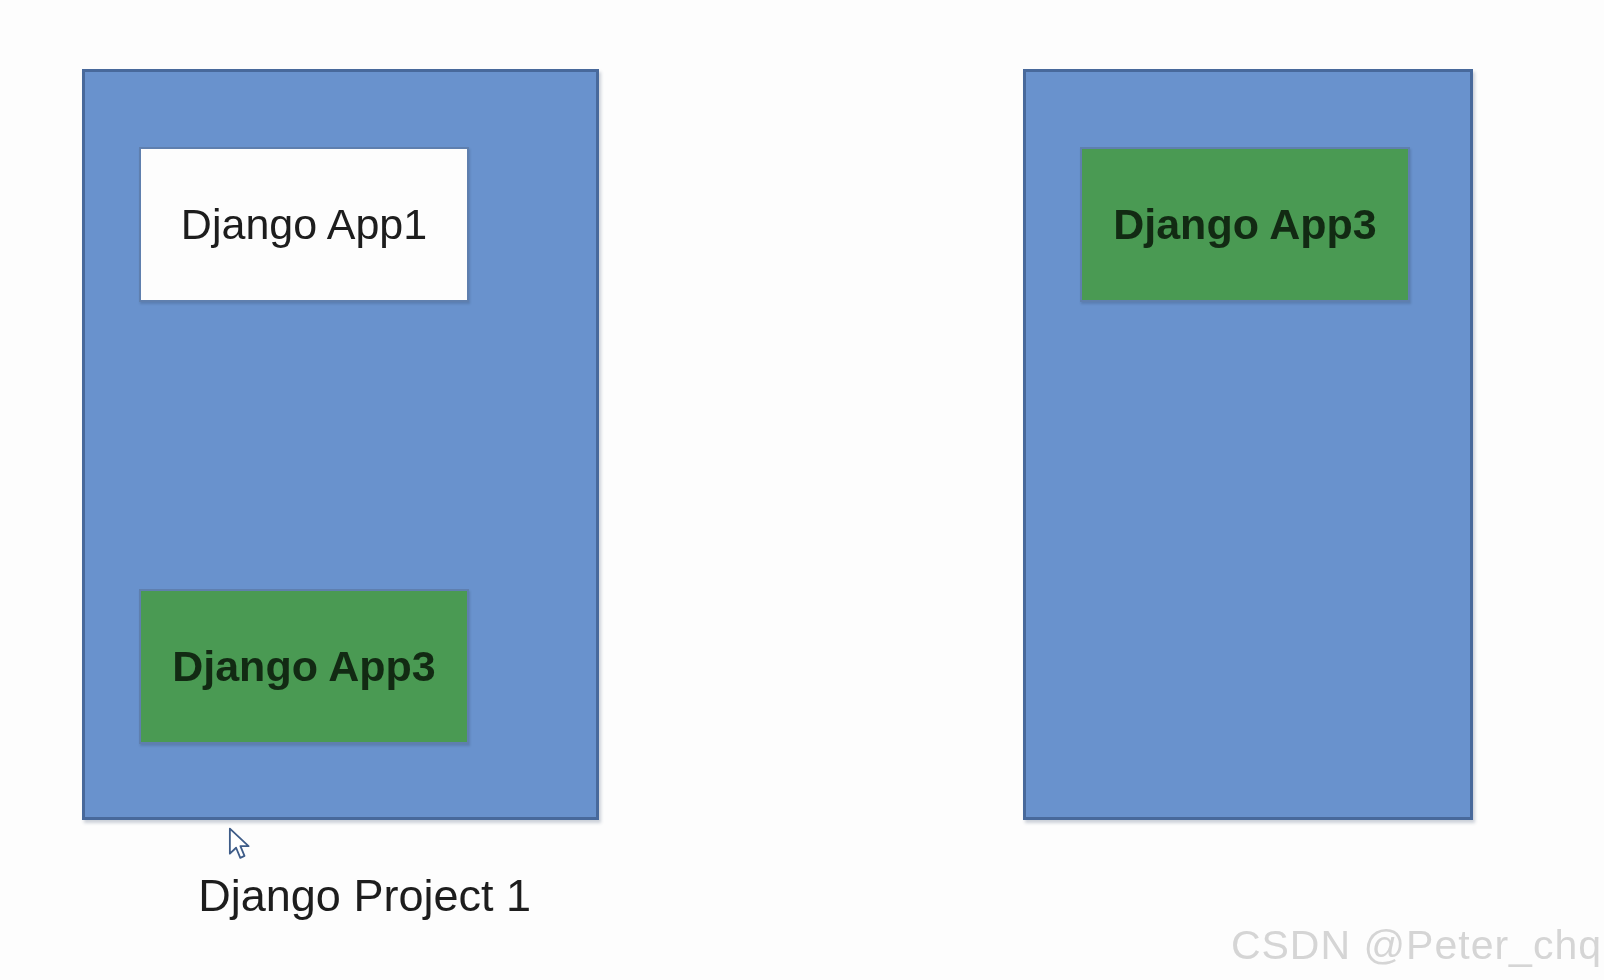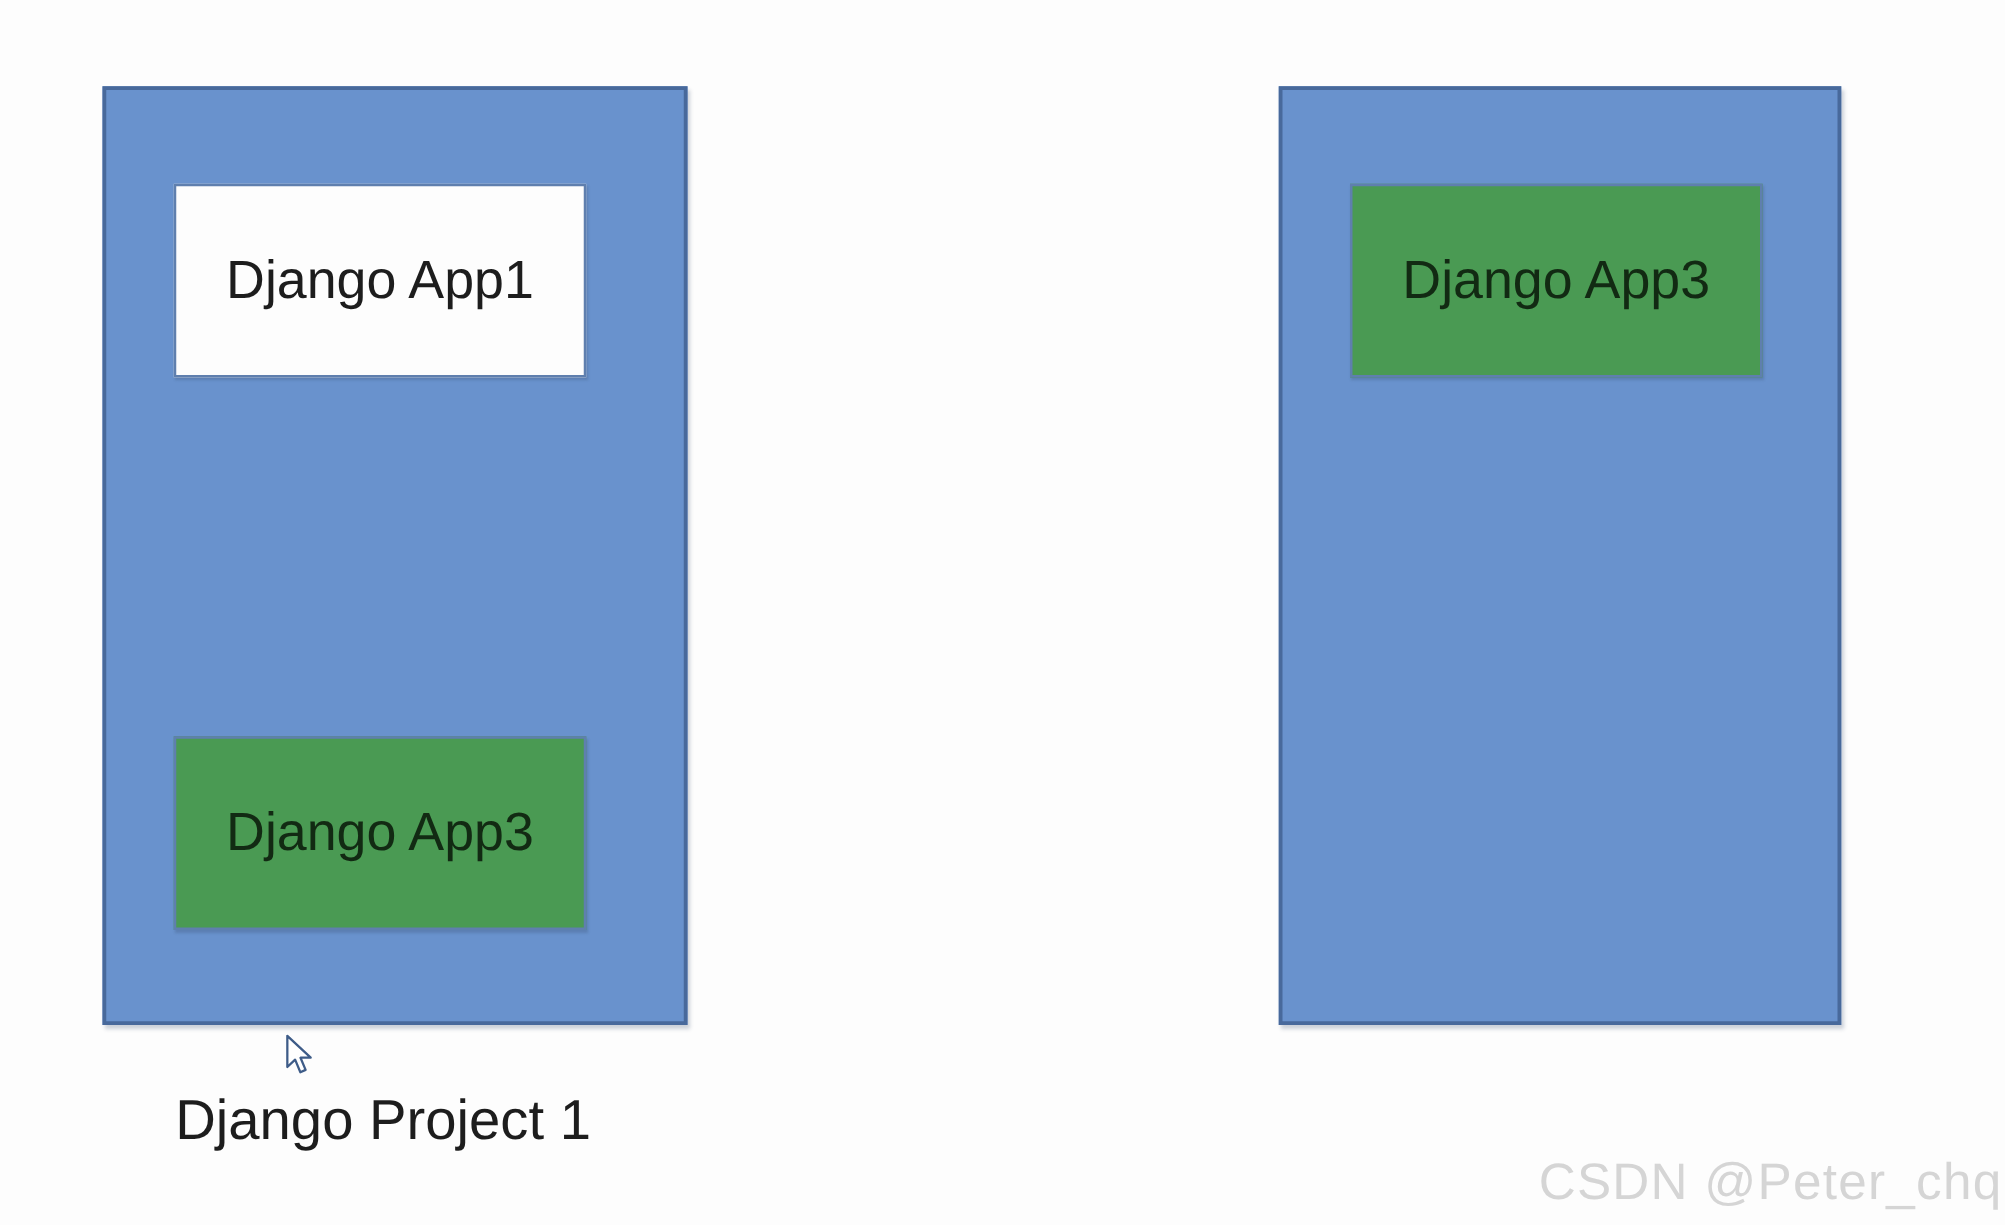--- a/index.html
+++ b/index.html
@@ -13,54 +13,55 @@
   }
   .project-box {
     position: absolute;
     top: 69px;
     height: 751px;
     background: var(--container-fill, #6992cd);
     border: 3px solid var(--container-border, #48699b);
     box-sizing: border-box;
     box-shadow: 2px 3px 3px rgba(60, 80, 110, 0.25);
   }
-  #project1 { left: 82px;   width: 468px; }
+  #project1 { left: 82px;   width: 517px; }
   #project2 { left: 1023px; width: 450px; }
   .app {
     position: absolute;
     left: 54px;
     width: 330px;
     height: 155px;
     display: flex;
     align-items: center;
     justify-content: center;
     background: var(--app-fill, #fdfdfd);
     border: 2px solid var(--app-border, #5f7fae);
     box-sizing: border-box;
     font-size: 43px;
     color: var(--text-color, #1d1d1d);
     box-shadow: 1px 2px 2px rgba(50, 70, 100, 0.25);
     white-space: nowrap;
   }
   .app.green {
     background: var(--app-fill-green, #4a9a53);
     color: var(--text-on-green, #1429136);
+    font-weight: bold;
   }
   .row1 { top: 75px; }
   .row2 { top: 292px; }
   .row3 { top: 517px; }
   .project-label {
     position: absolute;
     top: 870px;
     font-size: 45px;
     color: var(--text-color, #1d1d1d);
     text-align: center;
     white-space: nowrap;
   }
-  #label1 { left: 82px;   width: 449px; }
+  #label1 { left: 82px;   width: 449px; text-align: right; }
   #label2 { left: 1023px; width: 450px; }
   .watermark {
     position: absolute;
     top: 922px;
     right: 2px;
     font-size: 41px;
     letter-spacing: 1px;
     color: var(--watermark-color, #d5d5d5);
     white-space: nowrap;
   }

